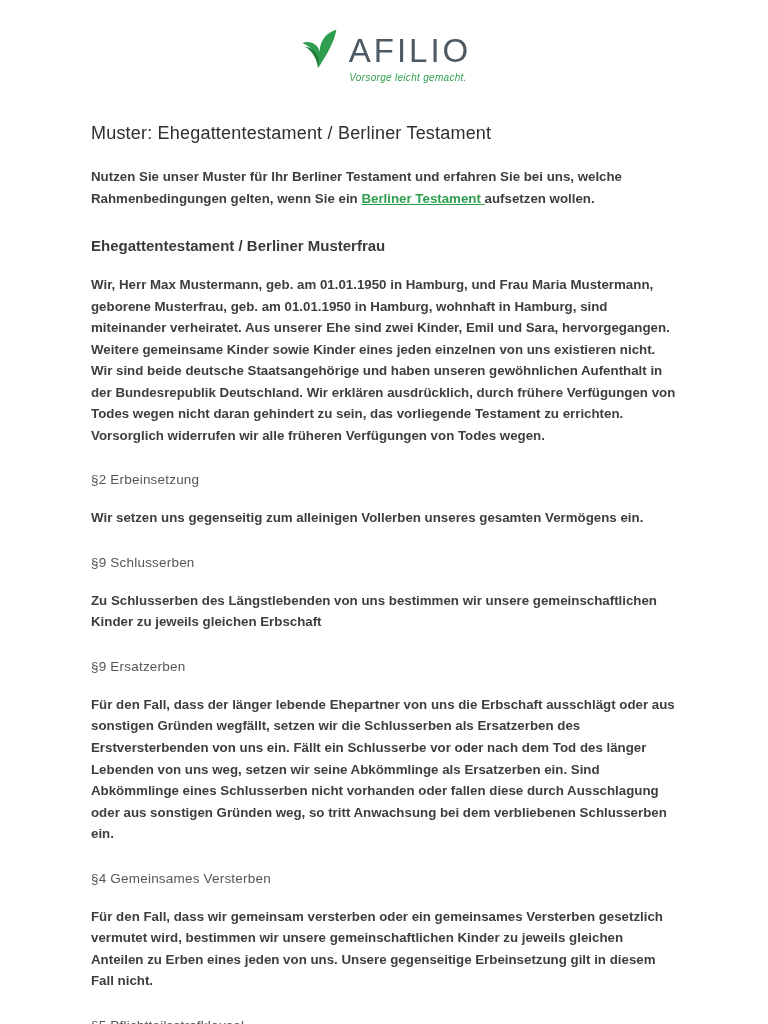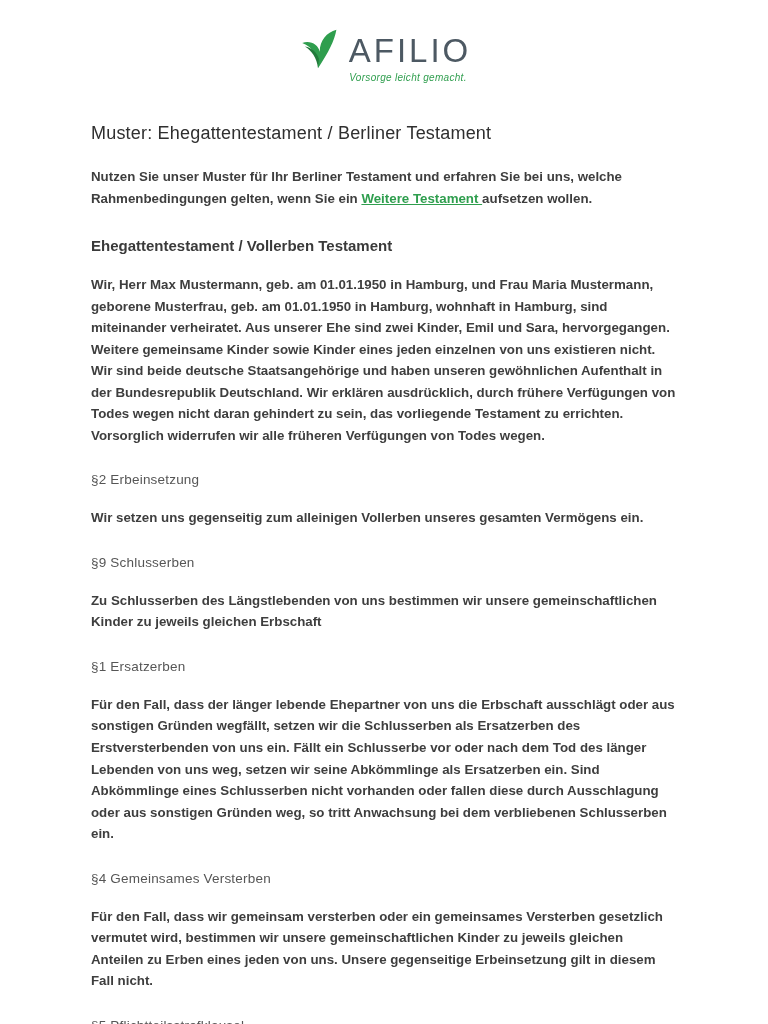--- a/index.html
+++ b/index.html
@@ -105,33 +105,33 @@
       </span>
       <span class="logo-wordmark">AFILIO</span>
     </div>
     <div class="logo-tagline">Vorsorge leicht gemacht.</div>
   </div>
 
   <div class="content">
 
     <h1 class="page-title">Muster: Ehegattentestament / Berliner Testament</h1>
 
-    <p class="intro"><span>Nutzen Sie unser Muster für Ihr Berliner Testament und erfahren Sie bei uns, welche Rahmenbedingungen gelten, wenn Sie ein </span><a>Weitere Testament </a><span>aufsetzen wollen.</span></p>
+    <p class="intro"><span>Nutzen Sie unser Muster für Ihr Berliner Testament und erfahren Sie bei uns, welche Rahmenbedingungen gelten, wenn Sie ein </span><a>Berliner Testament </a><span>aufsetzen wollen.</span></p>
 
-    <h2 class="doc-heading">Ehegattentestament / Vollerben Testament</h2>
+    <h2 class="doc-heading">Ehegattentestament / Berliner Musterfrau</h2>
 
     <p class="para">Wir, Herr Max Mustermann, geb. am 01.01.1950 in Hamburg, und Frau Maria Mustermann, geborene Musterfrau, geb. am 01.01.1950 in Hamburg, wohnhaft in Hamburg, sind miteinander verheiratet. Aus unserer Ehe sind zwei Kinder, Emil und Sara, hervorgegangen. Weitere gemeinsame Kinder sowie Kinder eines jeden einzelnen von uns existieren nicht. Wir sind beide deutsche Staatsangehörige und haben unseren gewöhnlichen Aufenthalt in der Bundesrepublik Deutschland. Wir erklären ausdrücklich, durch frühere Verfügungen von Todes wegen nicht daran gehindert zu sein, das vorliegende Testament zu errichten. Vorsorglich widerrufen wir alle früheren Verfügungen von Todes wegen.</p>
 
     <div class="section-label">§2 Erbeinsetzung</div>
     <p class="para">Wir setzen uns gegenseitig zum alleinigen Vollerben unseres gesamten Vermögens ein.</p>
 
     <div class="section-label">§9 Schlusserben</div>
     <p class="para">Zu Schlusserben des Längstlebenden von uns bestimmen wir unsere gemeinschaftlichen Kinder zu jeweils gleichen Erbschaft</p>
 
-    <div class="section-label">§1 Ersatzerben</div>
+    <div class="section-label">§9 Ersatzerben</div>
     <p class="para">Für den Fall, dass der länger lebende Ehepartner von uns die Erbschaft ausschlägt oder aus sonstigen Gründen wegfällt, setzen wir die Schlusserben als Ersatzerben des Erstversterbenden von uns ein. Fällt ein Schlusserbe vor oder nach dem Tod des länger Lebenden von uns weg, setzen wir seine Abkömmlinge als Ersatzerben ein. Sind Abkömmlinge eines Schlusserben nicht vorhanden oder fallen diese durch Ausschlagung oder aus sonstigen Gründen weg, so tritt Anwachsung bei dem verbliebenen Schlusserben ein.</p>
 
     <div class="section-label">§4 Gemeinsames Versterben</div>
     <p class="para">Für den Fall, dass wir gemeinsam versterben oder ein gemeinsames Versterben gesetzlich vermutet wird, bestimmen wir unsere gemeinschaftlichen Kinder zu jeweils gleichen Anteilen zu Erben eines jeden von uns. Unsere gegenseitige Erbeinsetzung gilt in diesem Fall nicht.</p>
 
     <div class="section-label">§5 Pflichtteilsstrafklausel</div>
 
   </div>
 </div>
 

